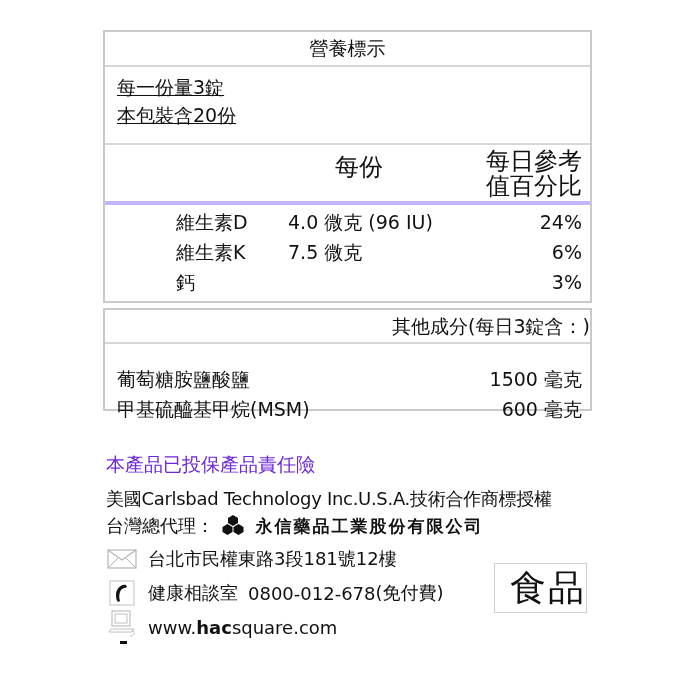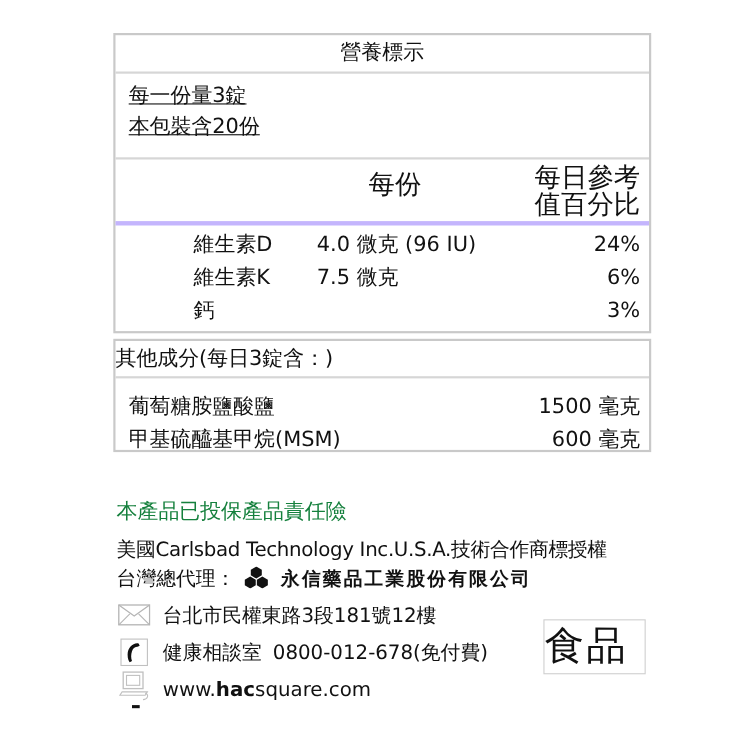--- a/index.html
+++ b/index.html
@@ -12,39 +12,39 @@
   .serving { padding: 6px 0 0 12px; height: 70px; border-bottom: 2px solid #d6d6d6; font-size: 19px; line-height: 28px; box-sizing: content-box; }
   .serving div { height: 28px; text-decoration: underline; }
   .colhead { position: relative; height: 56px; border-bottom: 4px solid #c4b5fd; font-size: 24px; }
   .colhead .per { position: absolute; left: 230px; top: 6px; }
   .colhead .dv { position: absolute; right: 8px; top: 4px; text-align: right; line-height: 25px; }
   .nrow { position: relative; height: 30px; font-size: 19px; line-height: 30px; }
   .nrows { padding-top: 2px; }
   .nrow .name { position: absolute; left: 24px; margin-left: 47px; }
   .nrow .amt { position: absolute; left: 183px; }
   .nrow .pct { position: absolute; right: 8px; }
-  .title2 { height: 32px; border-bottom: 2px solid #d6d6d6; text-align: left; font-size: 19px; line-height: 32px; }
+  .title2 { height: 32px; border-bottom: 2px solid #d6d6d6; text-align: right; font-size: 19px; line-height: 32px; }
   .orow { position: relative; height: 30px; font-size: 19px; line-height: 30px; }
-  .orows { padding-top: 10px; }
+  .orows { padding-top: 20px; }
   .orow .name { position: absolute; left: 12px; }
   .orow .amt { position: absolute; right: 8px; }
-  .red { position: absolute; left: 106px; top: 452px; font-size: 19px; color: #15803d; }
+  .red { position: absolute; left: 106px; top: 452px; font-size: 19px; color: #6d28d9; }
   .line { position: absolute; left: 106px; font-size: 18px; white-space: nowrap; }
   .l1 { top: 487px; letter-spacing: -0.3px; }
   .l2 { top: 514px; }
   .l2 .company { font-family: "DejaVu Serif", serif; font-weight: bold; font-size: 17px; letter-spacing: 2px; }
   .logo { display: inline-block; vertical-align: middle; margin: 0 6px 0 2px; }
   .contact { position: absolute; left: 106px; font-size: 18px; white-space: nowrap; display: flex; align-items: center; }
   .contact .ico { width: 32px; height: 26px; margin-right: 10px; display: inline-flex; align-items: center; justify-content: center; }
   .c1 { top: 546px; }
   .c2 { top: 580px; }
   .c3 { top: 614px; }
   .web b { font-weight: bold; }
   .food { position: absolute; left: 494px; top: 563px; width: 93px; height: 50px; border: 1px solid #cfcfcf; box-sizing: border-box;
-          font-size: 36px; text-align: left; line-height: 48px; letter-spacing: 2px; font-family: "DejaVu Sans", sans-serif; }
+          font-size: 36px; text-align: right; line-height: 48px; letter-spacing: 2px; font-family: "DejaVu Sans", sans-serif; }
 </style>
 </head>
 <body>
 
 <div class="box box1">
   <div class="title">營養標示</div>
   <div class="serving">
     <div>每一份量3錠</div>
     <div>本包裝含20份</div>
   </div>

